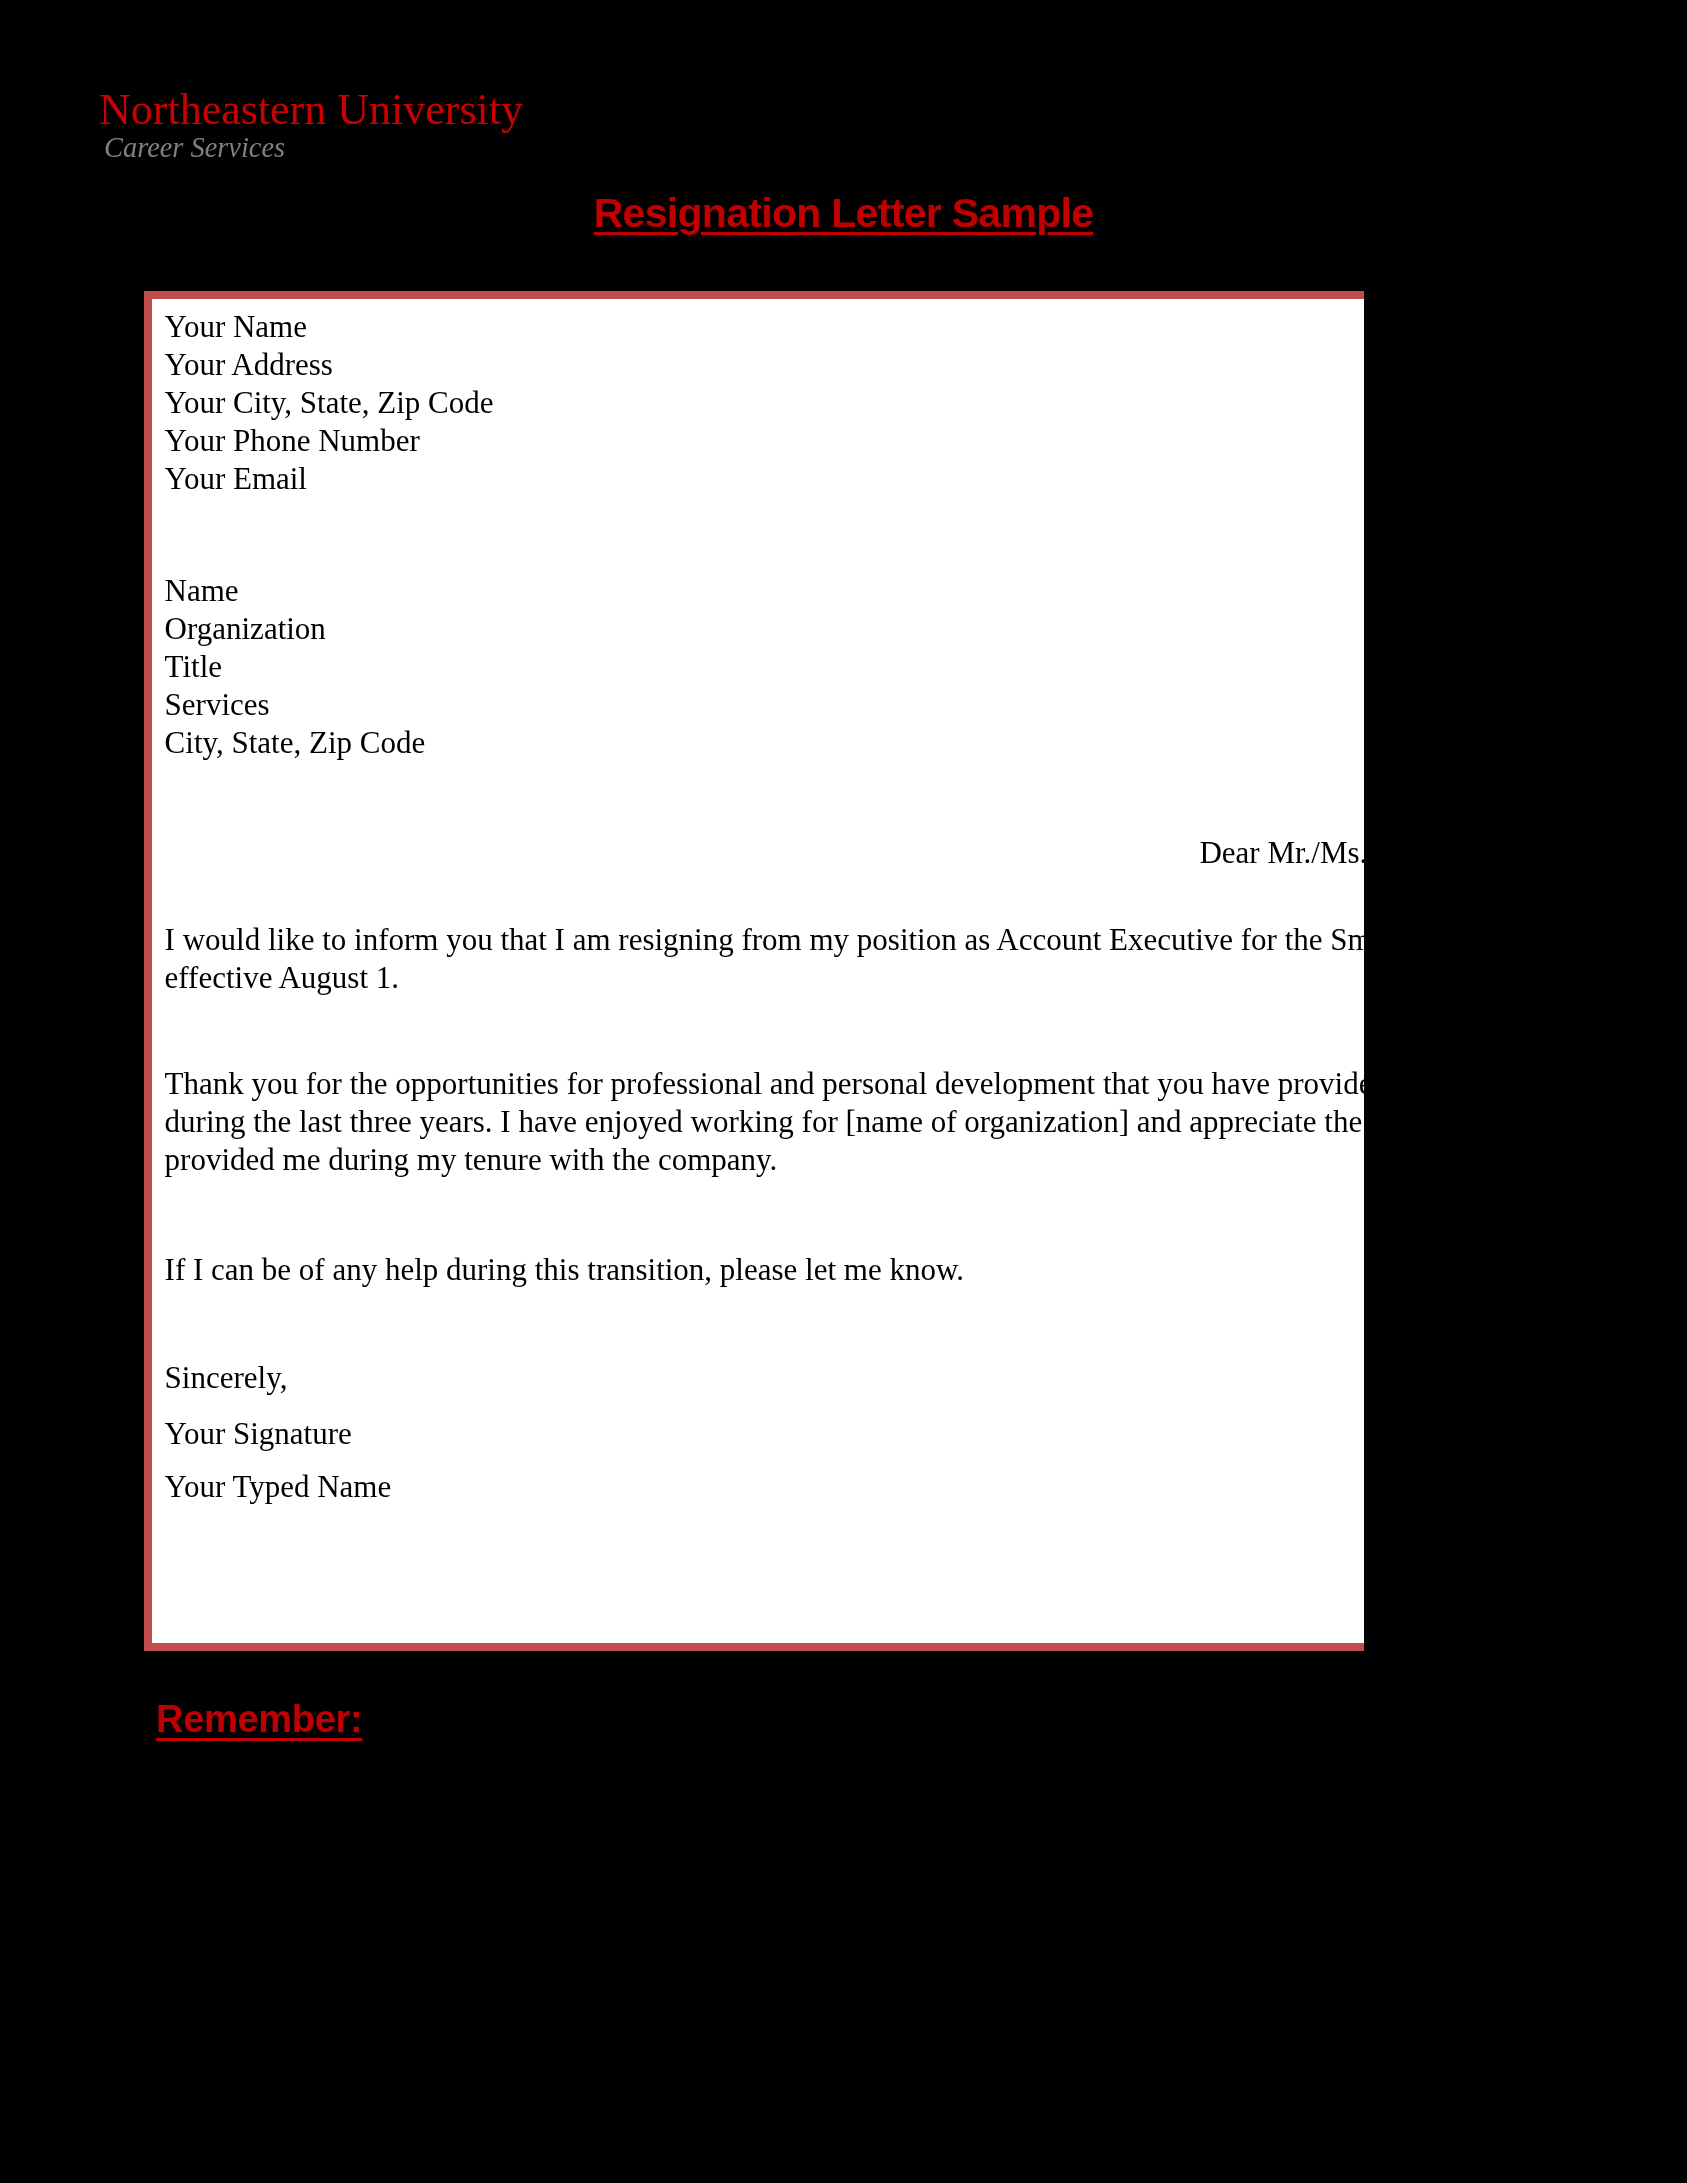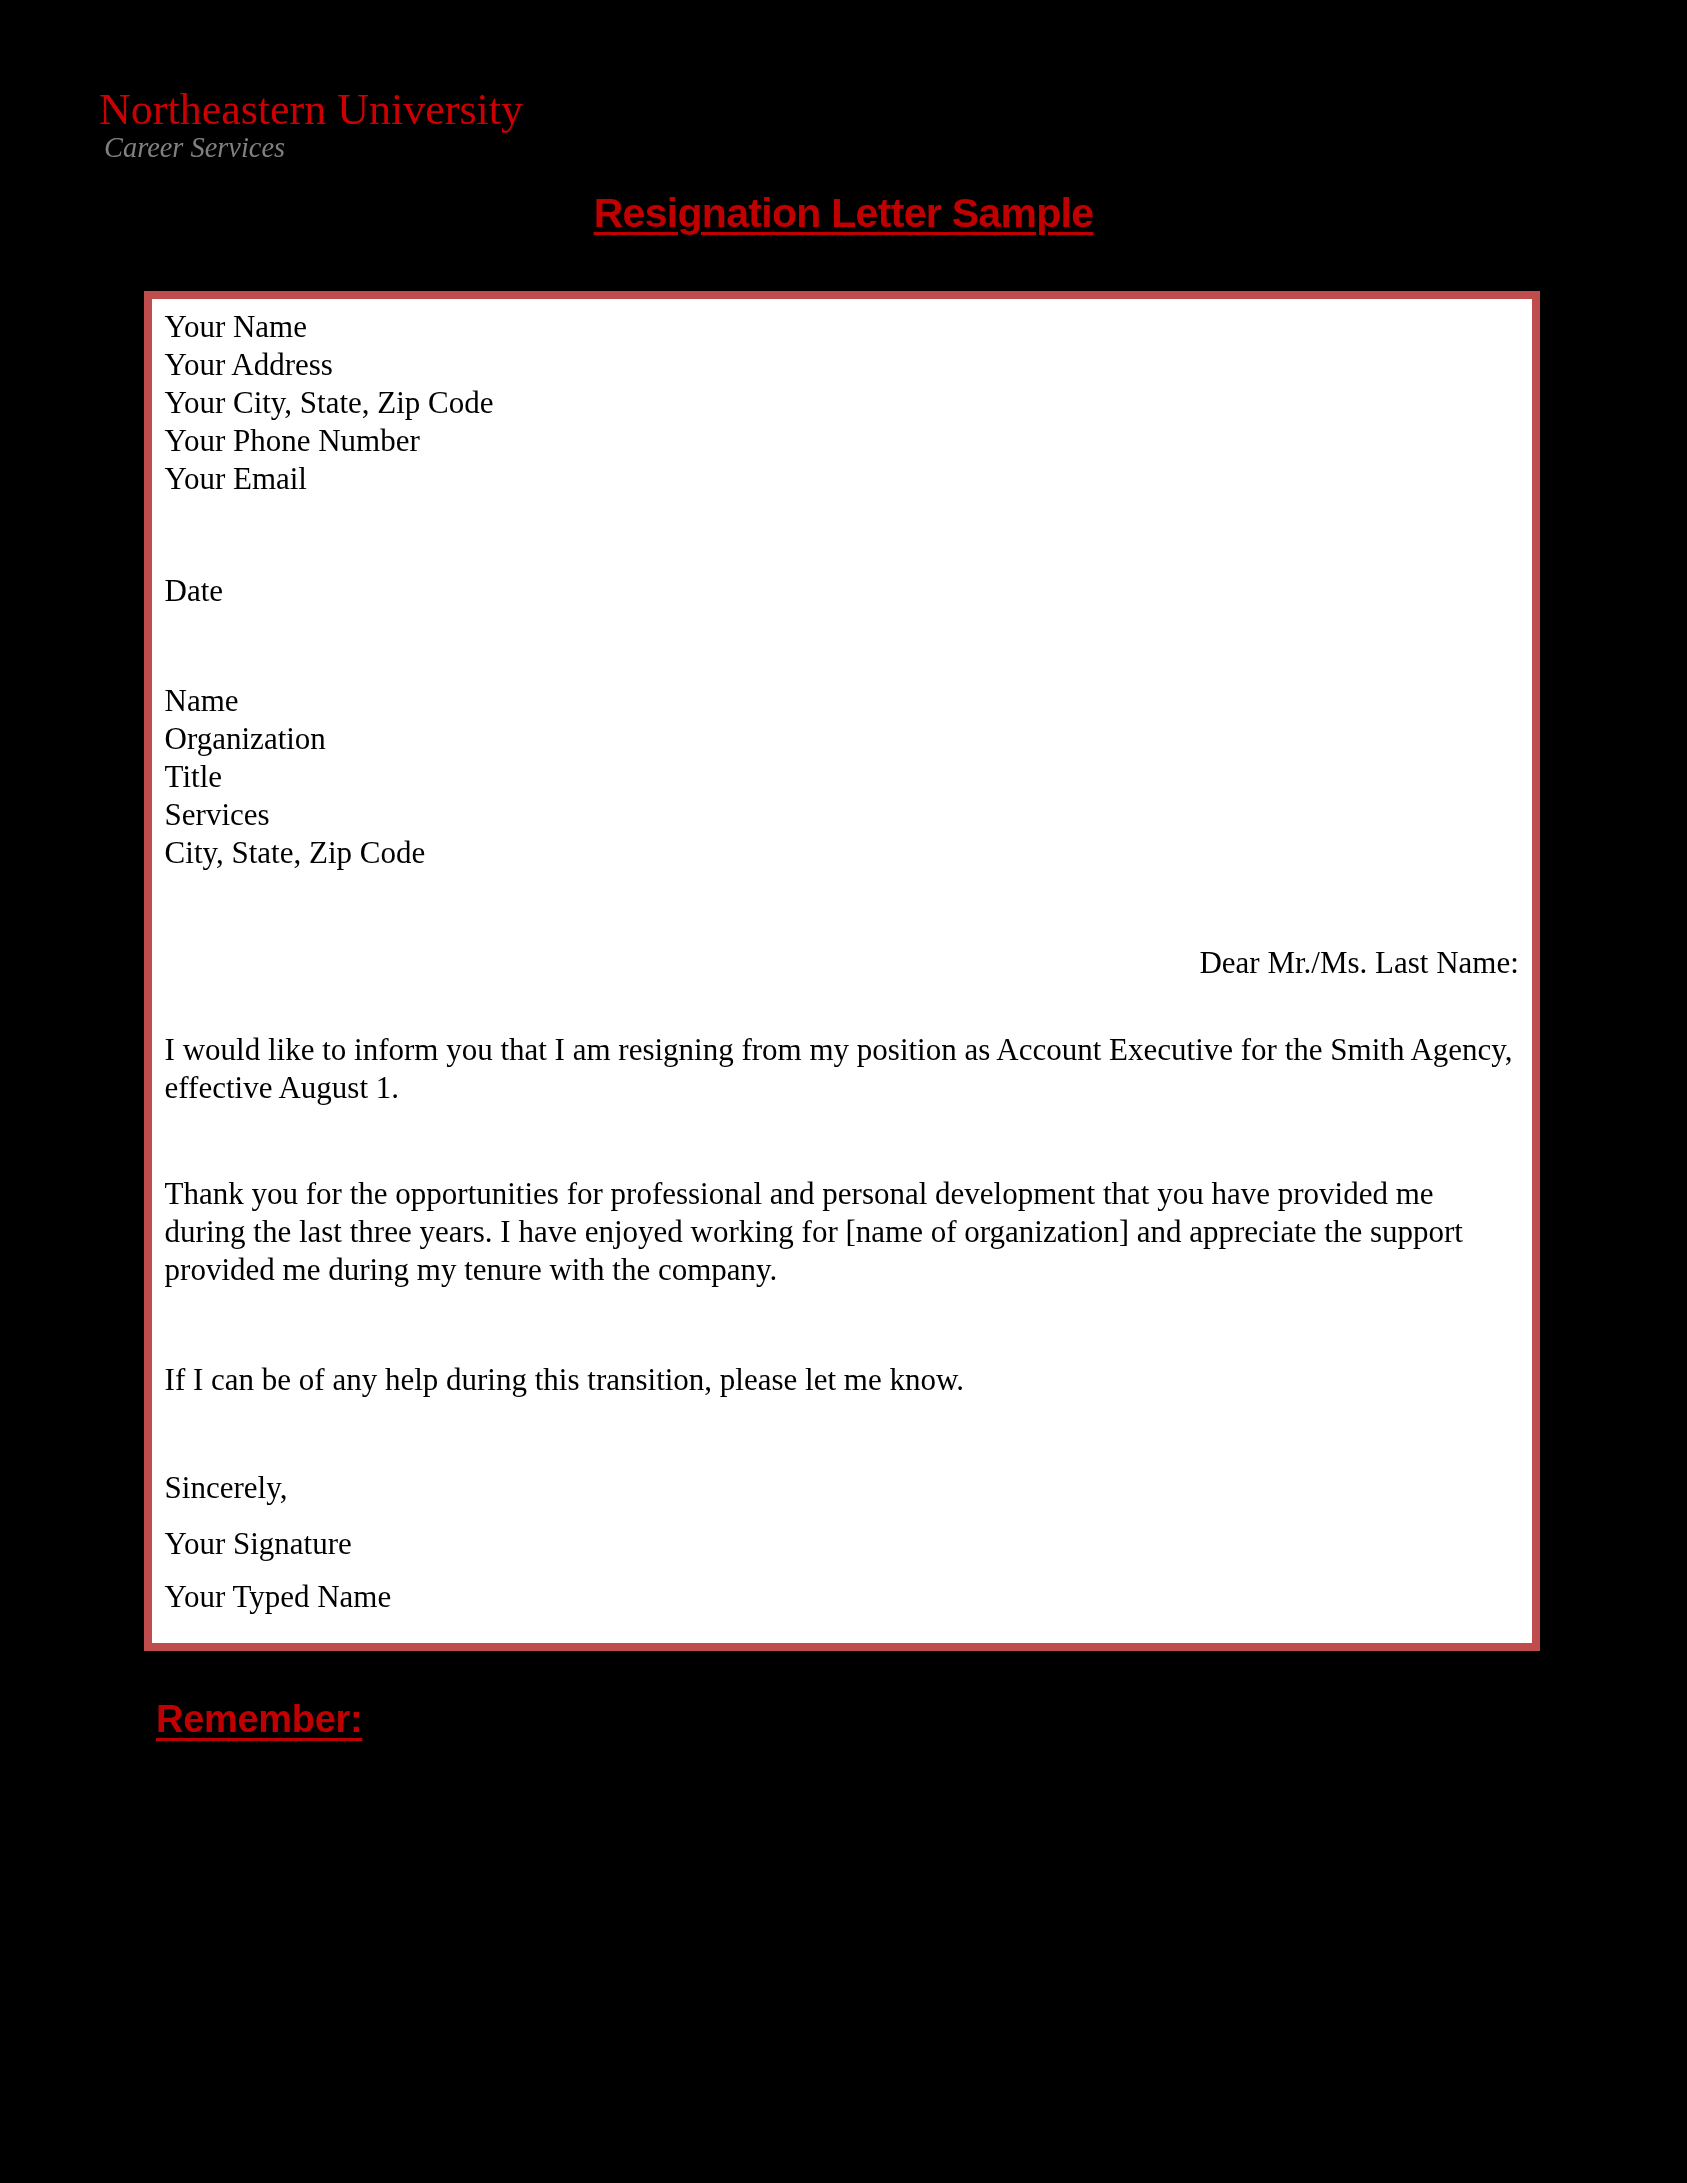--- a/index.html
+++ b/index.html
@@ -8,21 +8,21 @@
     --heading-red: #C00000;
     --box-border: #BF4D4D;
     --box-bg: #FFFFFF;
     --dept-gray: #808080;
     --letter-text: #000000;
   }
   * { margin: 0; padding: 0; box-sizing: border-box; }
   html, body { background: var(--page-bg); }
   .page {
     position: relative;
-    width: 1687px;
+    width: 1364px;
     height: 2183px;
     background: var(--page-bg);
     overflow: hidden;
     font-family: "Liberation Serif", serif;
   }
   .logo-university {
     position: absolute;
     left: 99px;
     top: 88px;
     font-family: "Liberation Serif", serif;
@@ -113,21 +113,20 @@
   <div class="letter-box">
 
     <div class="block-sender">
       <div>Your Name</div>
       <div>Your Address</div>
       <div>Your City, State, Zip Code</div>
       <div>Your Phone Number</div>
       <div>Your Email</div>
     </div>
 
-    <div class="block-date">Date</div>
 
     <div class="block-recipient">
       <div>Name</div>
       <div>Organization</div>
       <div>Title</div>
       <div>Services</div>
       <div>City, State, Zip Code</div>
     </div>
 
     <div class="block-salutation">Dear Mr./Ms. Last Name:</div>

